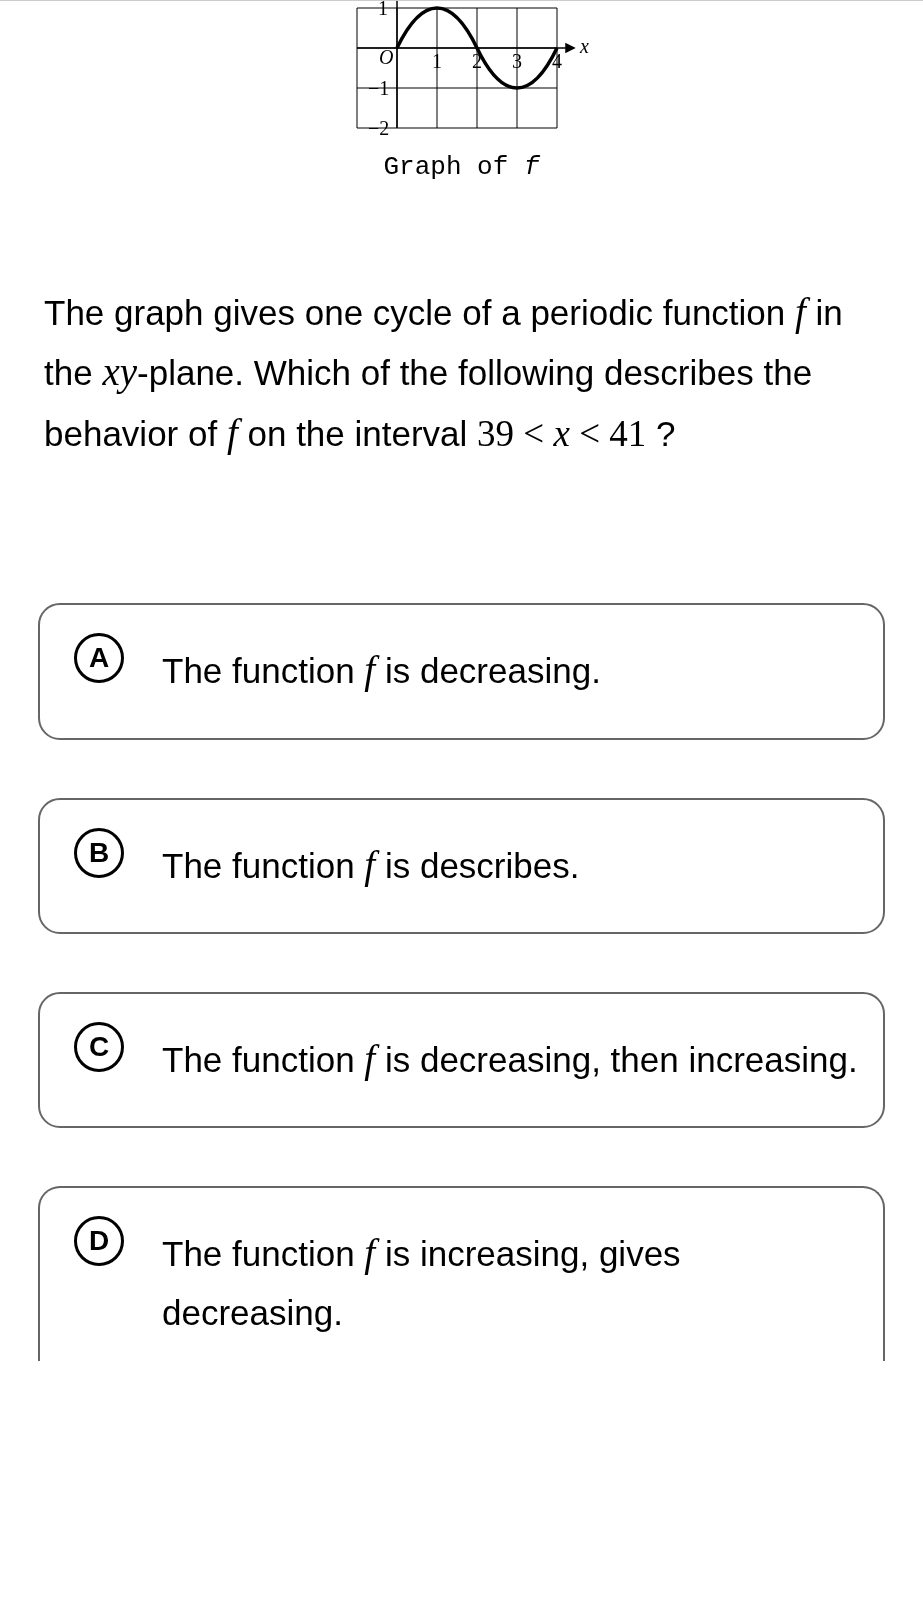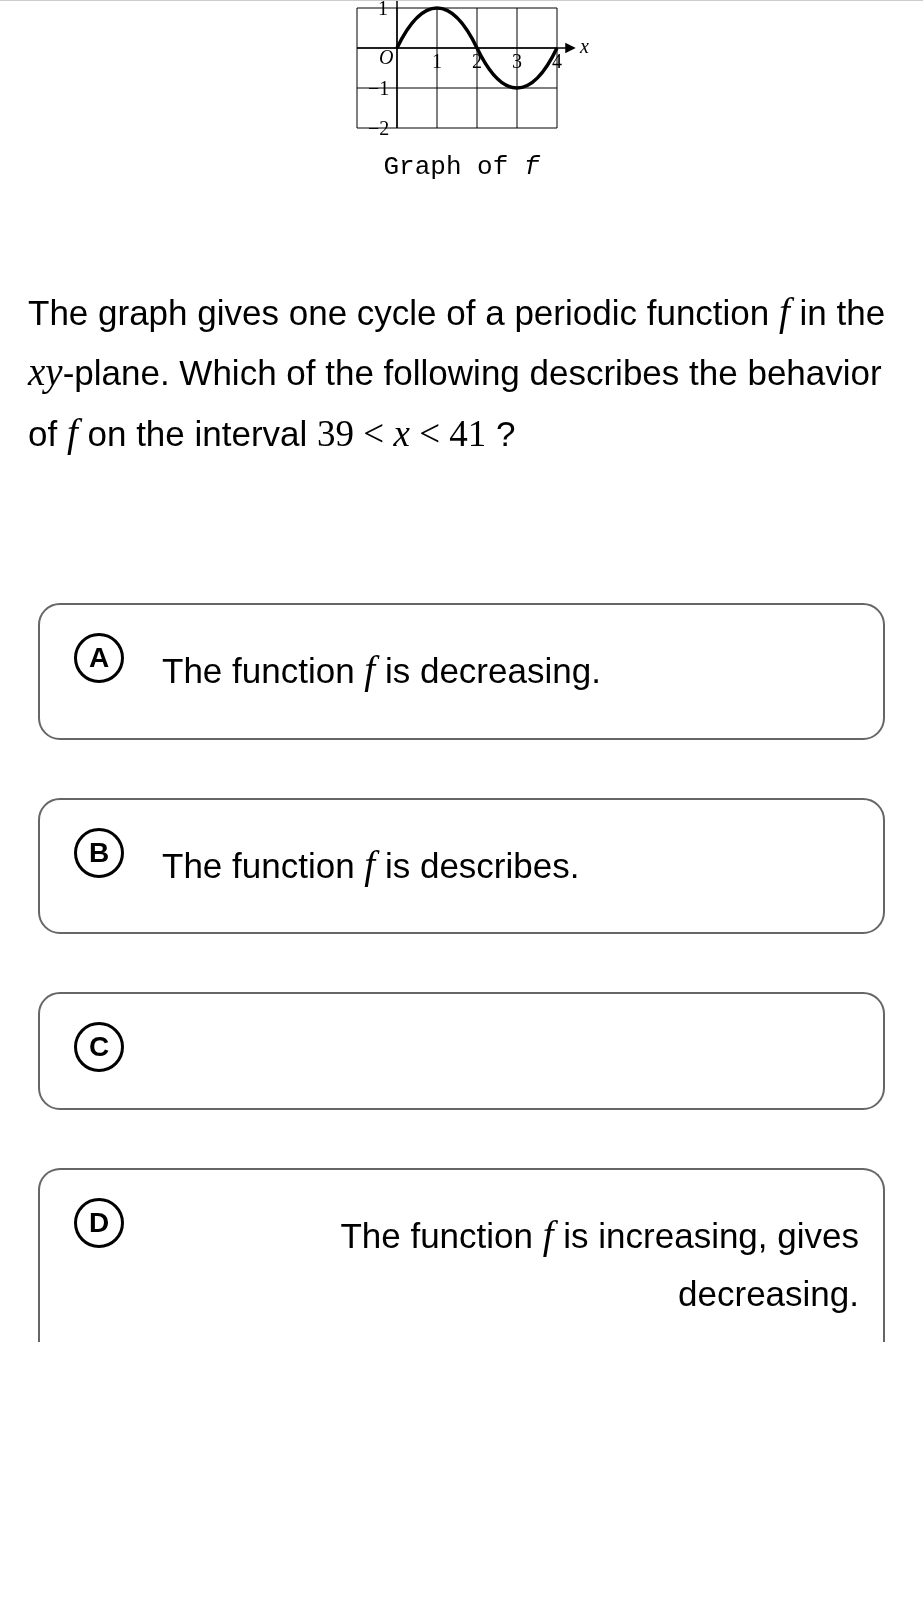--- a/index.html
+++ b/index.html
@@ -25,21 +25,21 @@
       font-size: 26px;
       margin-top: 6px;
     }
     .graph-caption .ital {
       font-style: italic;
     }
     .question-text {
       font-size: 35px;
       line-height: 1.55;
       color: #000;
-      padding: 100px 28px 0 28px;
+      padding: 100px 28px 0 44px;
       font-family: Arial, sans-serif;
     }
     .question-text .serif-ital {
       font-family: 'Times New Roman', serif;
       font-style: italic;
       font-size: 39px;
     }
     .question-text .serif {
       font-family: 'Times New Roman', serif;
       font-size: 37px;
@@ -74,21 +74,20 @@
       justify-content: center;
       font-weight: bold;
       font-size: 28px;
       margin-right: 38px;
       margin-left: 10px;
     }
     .option-text {
       font-size: 35px;
       line-height: 1.6;
       padding-top: 6px;
-      text-align: right;
     }
     .option-text .serif-ital {
       font-family: 'Times New Roman', serif;
       font-style: italic;
       font-size: 39px;
     }
   </style>
 </head>
 <body>
 
@@ -152,20 +151,23 @@
     </div>
   </div>
   <div class="option">
     <div class="option-letter">B</div>
     <div class="option-text">
       <span>The function </span><span class="serif-ital">f</span><span> is describes.</span>
     </div>
   </div>
   <div class="option">
     <div class="option-letter">C</div>
+    <div class="option-text">
+      <span>The function </span><span class="serif-ital">f</span><span> is decreasing, then increasing.</span>
+    </div>
   </div>
   <div class="option">
     <div class="option-letter">D</div>
     <div class="option-text">
       <span>The function </span><span class="serif-ital">f</span><span> is increasing, gives decreasing.</span>
     </div>
   </div>
 </div>
 
 </body></html>

